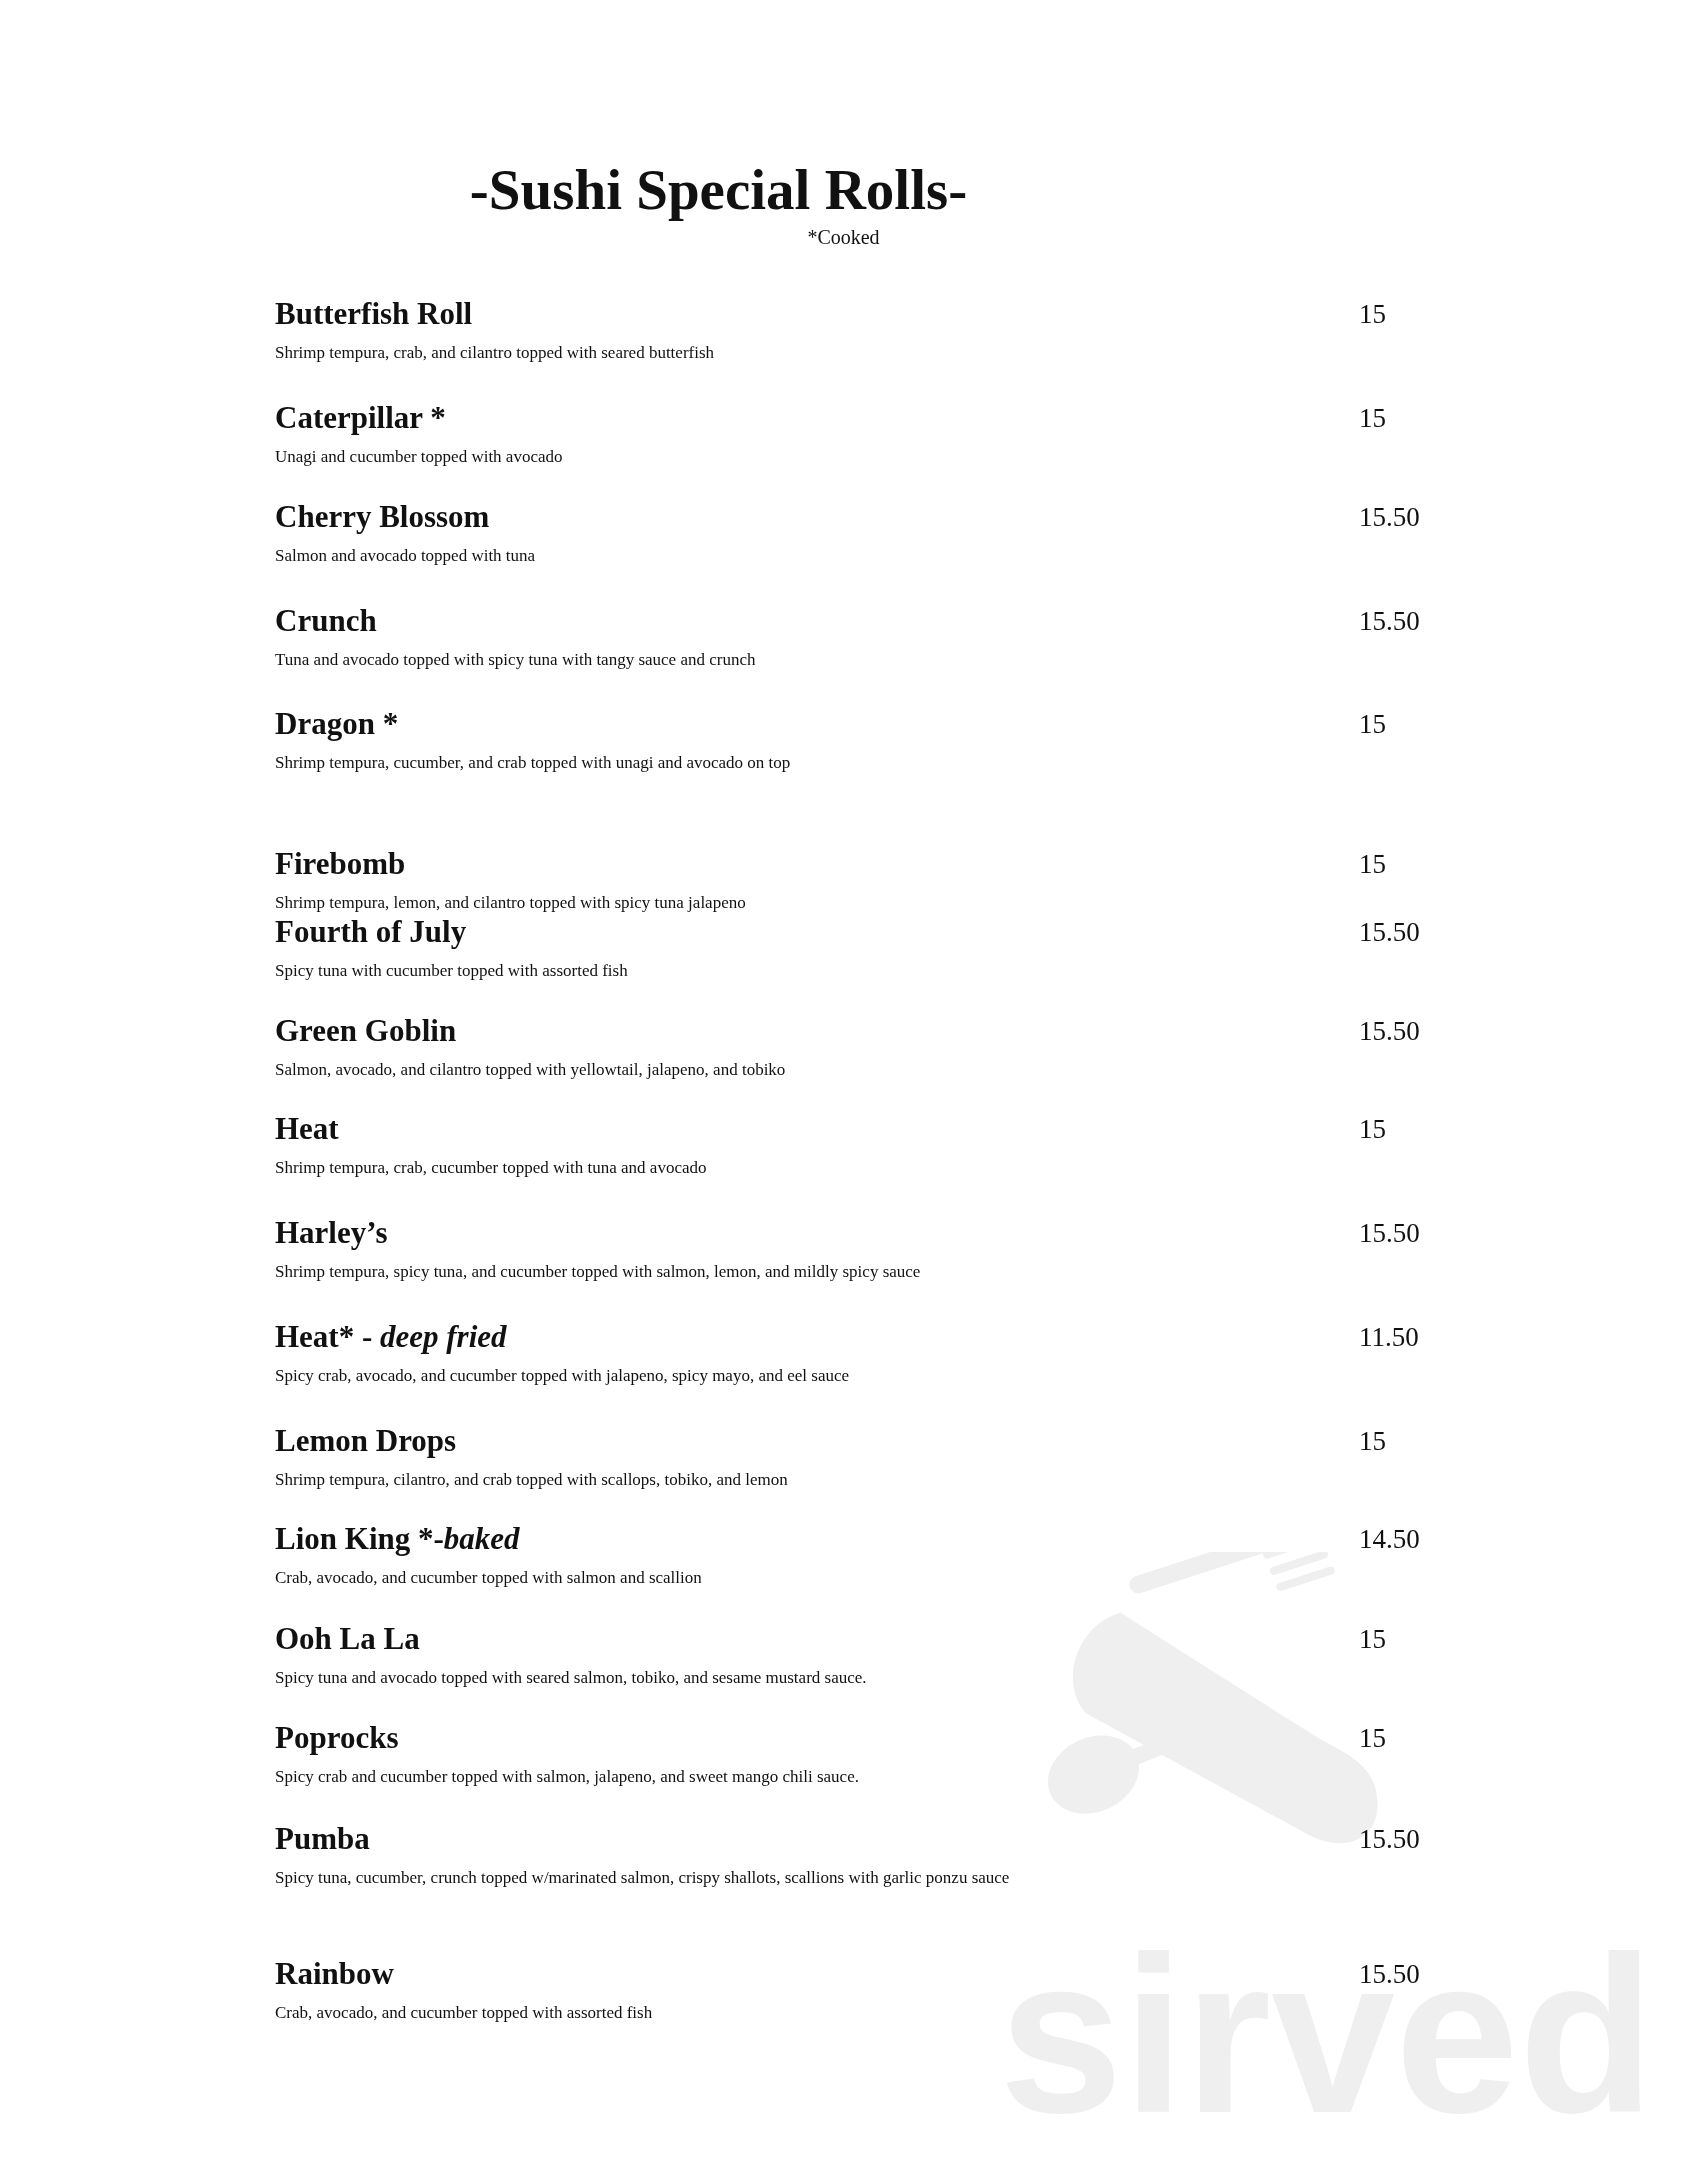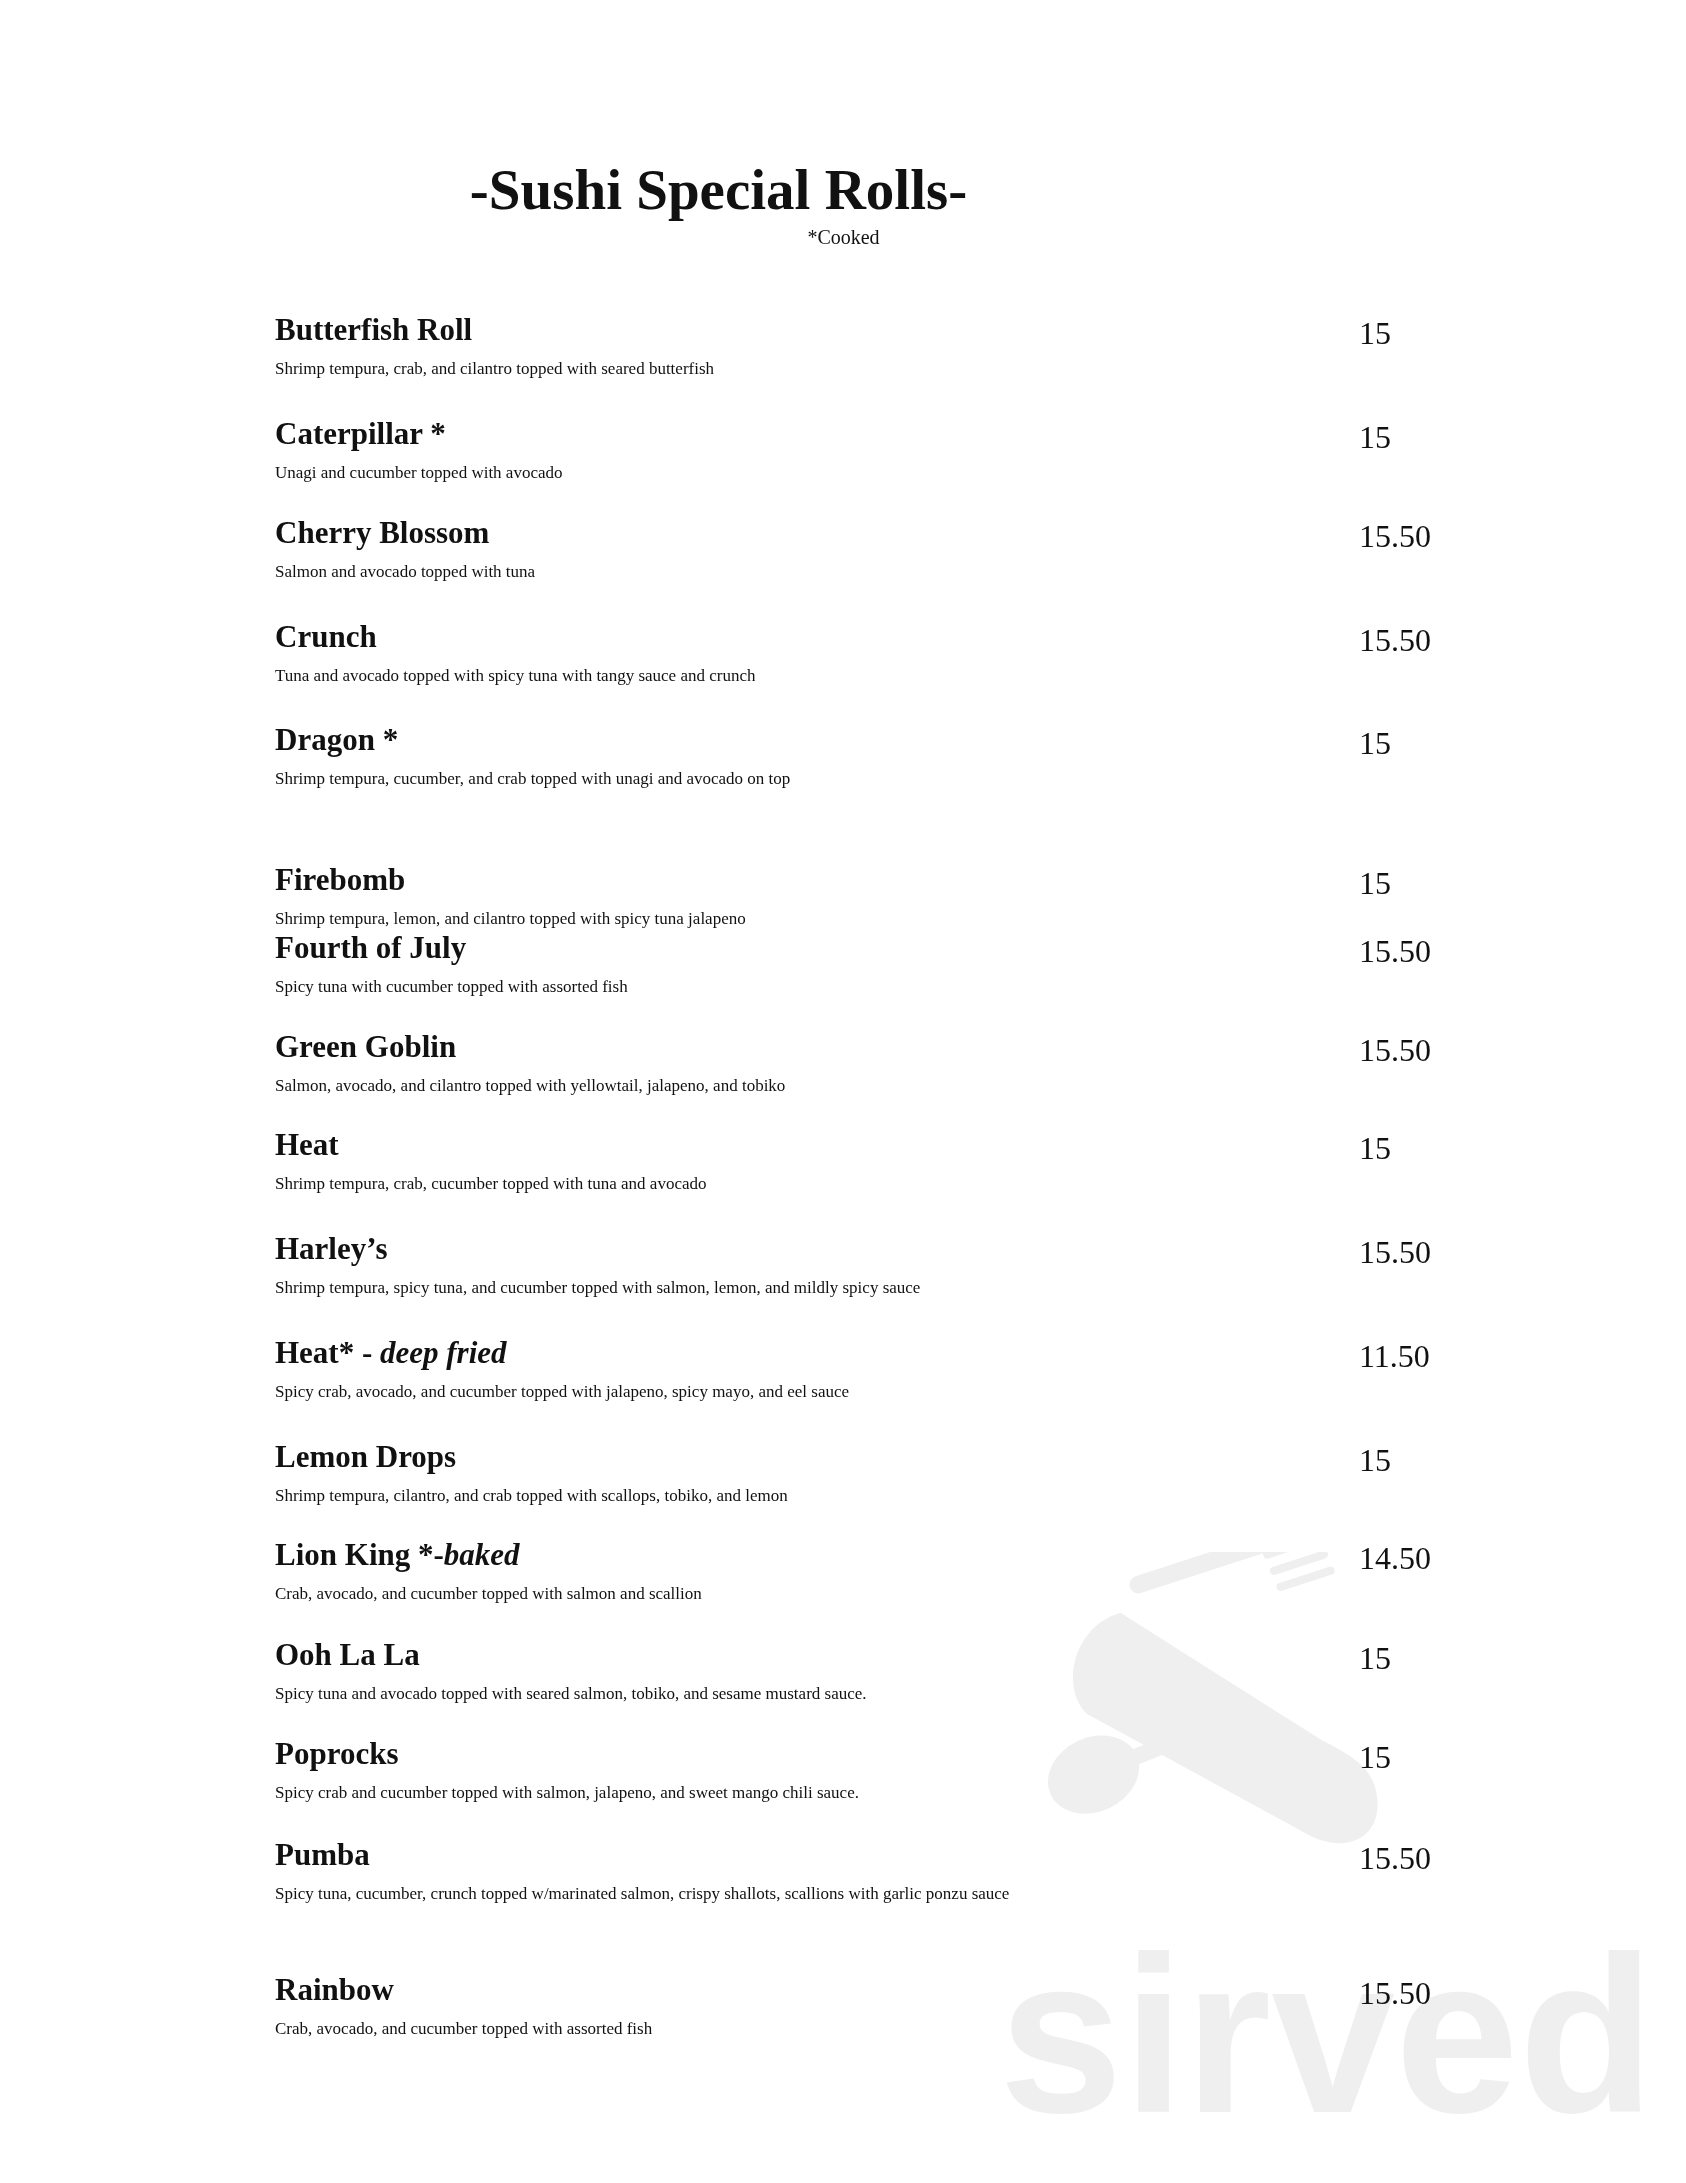--- a/index.html
+++ b/index.html
@@ -45,42 +45,41 @@
       text-align: center;
       font-size: 20px;
       z-index: 1;
       line-height: 1;
     }
     .menu-item {
       position: absolute;
       left: 275px;
       width: 1282px;
       z-index: 1;
-      margin-top: 16px;
     }
     .item-name {
       font-size: 31px;
       font-weight: bold;
       line-height: 1;
       white-space: nowrap;
     }
     .item-name .note {
       font-style: italic;
     }
     .item-desc {
       font-size: 17px;
       line-height: 31px;
       margin-top: 8px;
       width: 1079px;
     }
     .item-price {
       position: absolute;
       left: 1084px;
       top: 2.7px;
-      font-size: 32px;
+      font-size: 27px;
       line-height: 1;
     }
   </style>
 </head>
 <body>
 
 <svg class="watermark" viewBox="0 0 1060 900" xmlns="http://www.w3.org/2000/svg">
   <g fill="#efefef">
 
     <path d="M220 90 C 150 110, 130 200, 170 240 L 500 420 C 560 450, 610 420, 600 360 C 595 320, 560 300, 520 280 Z"></path>

